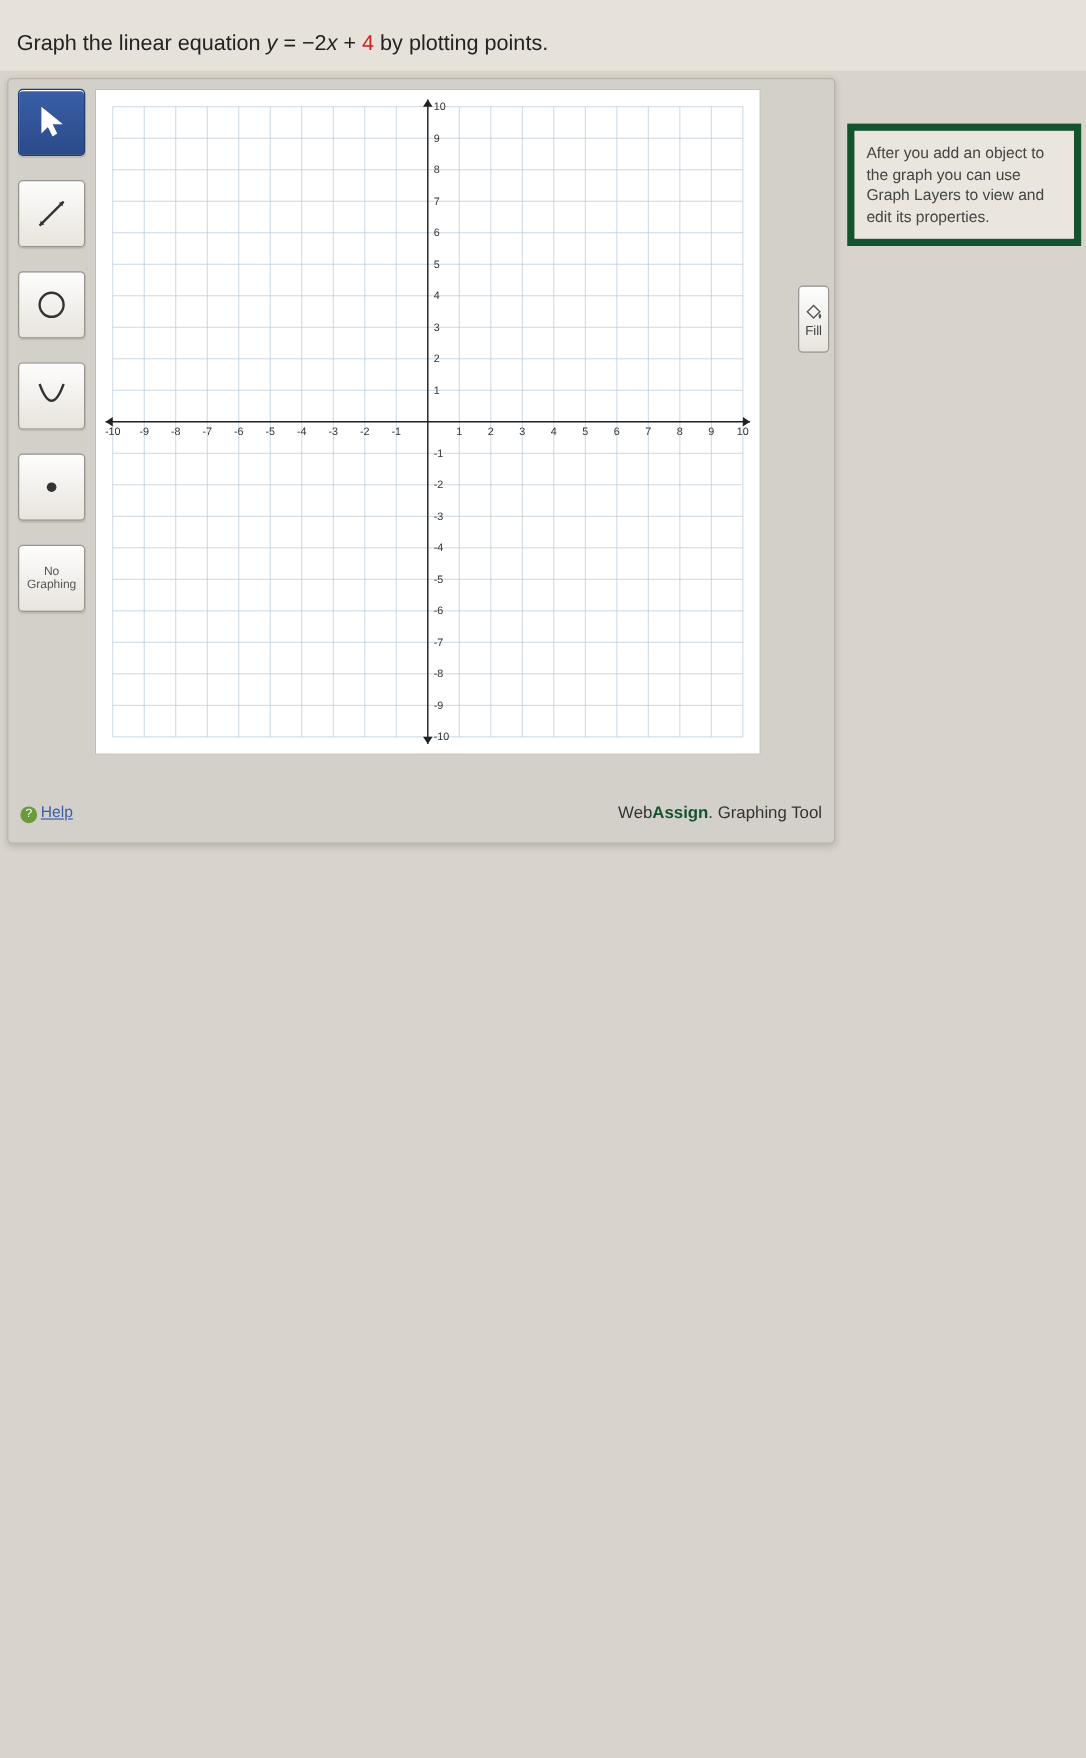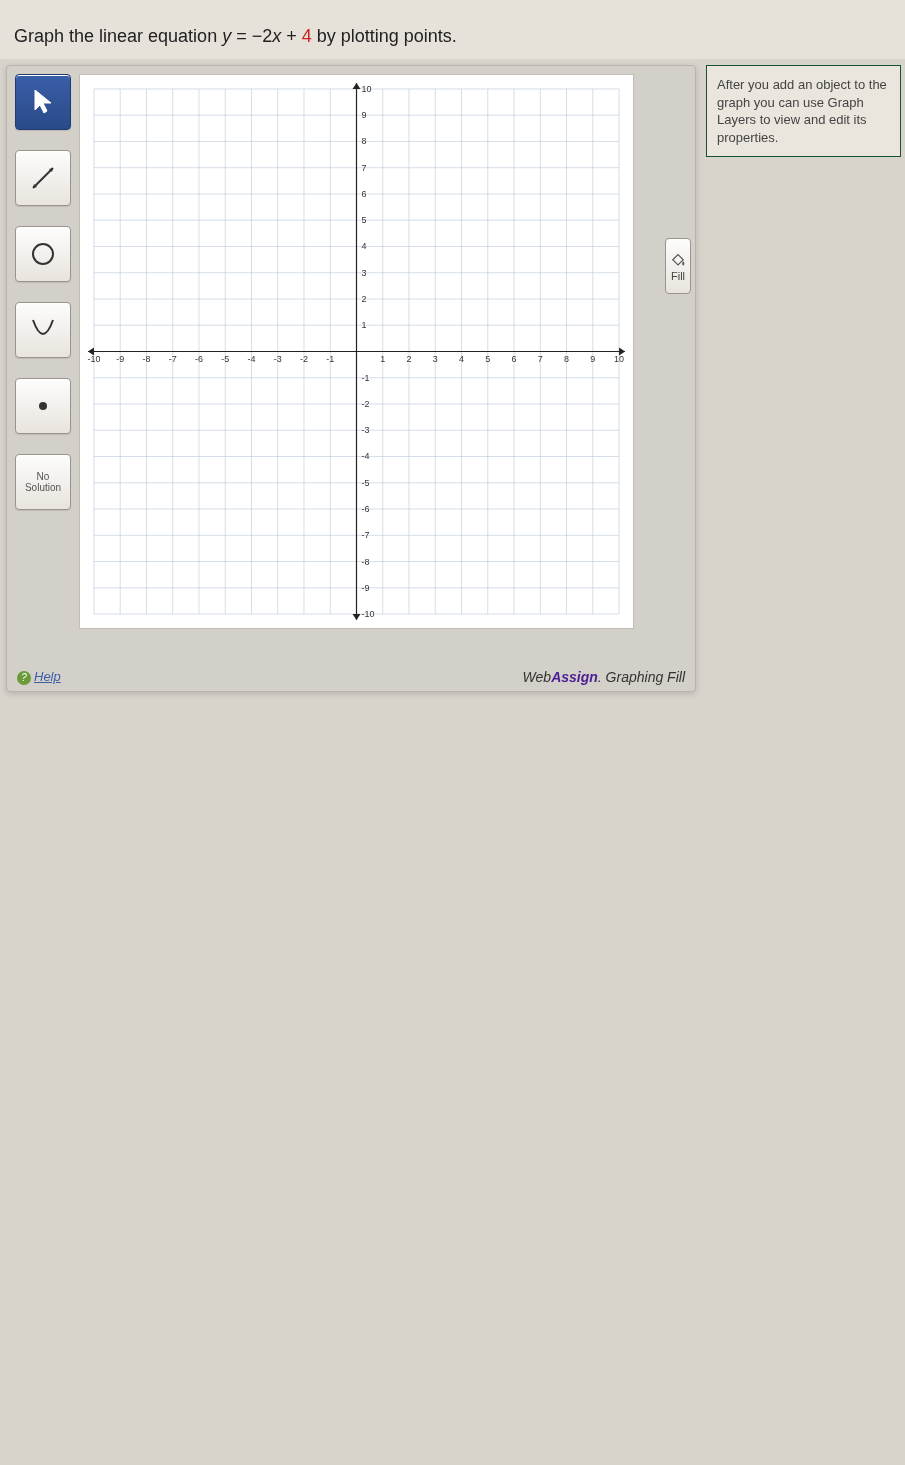--- a/index.html
+++ b/index.html
@@ -94,62 +94,62 @@
     height: 555px;
     background: #fff;
     position: relative;
     border: 1px solid #c2beb5;
   }
   .grid-svg { width: 100%; height: 100%; display: block; }
   .footer-bar {
     display: flex;
     justify-content: space-between;
     align-items: flex-start;
-    padding: 4px 10px 6px;
+    padding: 4px 10px 16px;
     font-size: 13px;
-    font-style: italic;
   }
   .help-link { color: #3a5fa8; text-decoration: underline; cursor: pointer; }
   .help-link .qicon {
     display: inline-block;
     width: 14px; height: 14px;
     border-radius: 50%;
     background: #6a9a3a;
     color: #fff;
     text-align: center;
     font-size: 10px;
     line-height: 14px;
     margin-right: 3px;
   }
   .brand { font-size: 14px; color: #333; }
   .brand .wa-web { color: #333; font-weight: 500; }
-  .brand .wa-red { color: #4c1d95; font-weight: 700; }
+  .brand .wa-red { color: #14532d; font-weight: 700; }
   .brand .wa-dot { color: #333; }
   .side-panel {
     flex: 1;
     margin: 6px 4px;
     font-size: 13px;
   }
   .side-header {
     background: linear-gradient(#f0ece4, #dcd8cf);
     border: 1px solid #b8b4aa;
     border-bottom: none;
     padding: 8px 10px;
     font-weight: 500;
     display: flex;
     justify-content: space-between;
     align-items: center;
   }
   .side-header .chev { cursor: pointer; font-size: 16px; color: #555; }
   .side-body {
     background: #eae6de;
-    border: 1px solid #14532d;
+    border: 6px solid #14532d;
     padding: 10px;
     color: #444;
     line-height: 1.35;
+    margin-top: 38px;
   }
 </style>
 </head>
 <body>
 
 <div class="question">
   <span>Graph the linear equation </span><span class="var">y</span><span> = </span><span>−2</span><span class="var">x</span><span> + </span><span class="red">4</span><span> by plotting points.</span>
 </div>
 
 <div class="layout">
@@ -178,21 +178,21 @@
             <path d="M6 6 Q16 34 26 6" fill="none" stroke="#333" stroke-width="2"></path>
           </svg>
         </div>
         <div class="tool-btn">
           <svg viewBox="0 0 32 32">
             <circle cx="16" cy="16" r="4" fill="#333"></circle>
           </svg>
         </div>
         <div class="tool-btn tool-no">
           <span>No</span>
-          <span>Solution</span>
+          <span>Graphing</span>
         </div>
       </div>
 
       <div class="graph-area">
         <div class="grid-wrap">
           <svg class="grid-svg" id="grid-svg" viewBox="0 0 555 555">
               <line x1="14" y1="541" x2="14" y2="14" stroke="#b8c8d8" stroke-width="0.6"></line>
               <line x1="40.35" y1="541" x2="40.35" y2="14" stroke="#b8c8d8" stroke-width="0.6"></line>
               <line x1="66.7" y1="541" x2="66.7" y2="14" stroke="#b8c8d8" stroke-width="0.6"></line>
               <line x1="93.05" y1="541" x2="93.05" y2="14" stroke="#b8c8d8" stroke-width="0.6"></line>
@@ -290,21 +290,21 @@
           </svg>
           <span>Fill</span>
         </div>
       </div>
     </div>
     <div class="footer-bar">
       <span class="help-link">
         <span class="qicon">?</span><span>Help</span>
       </span>
       <span class="brand">
-        <span class="wa-web">Web</span><span class="wa-red">Assign</span><span class="wa-dot">.</span><span> Graphing Fill</span>
+        <span class="wa-web">Web</span><span class="wa-red">Assign</span><span class="wa-dot">.</span><span> Graphing Tool</span>
       </span>
     </div>
   </div>
 
   <div class="side-panel">
     <div class="side-body">After you add an object to the graph you can use Graph Layers to view and edit its properties.</div>
   </div>
 </div>
 
 </body></html>

